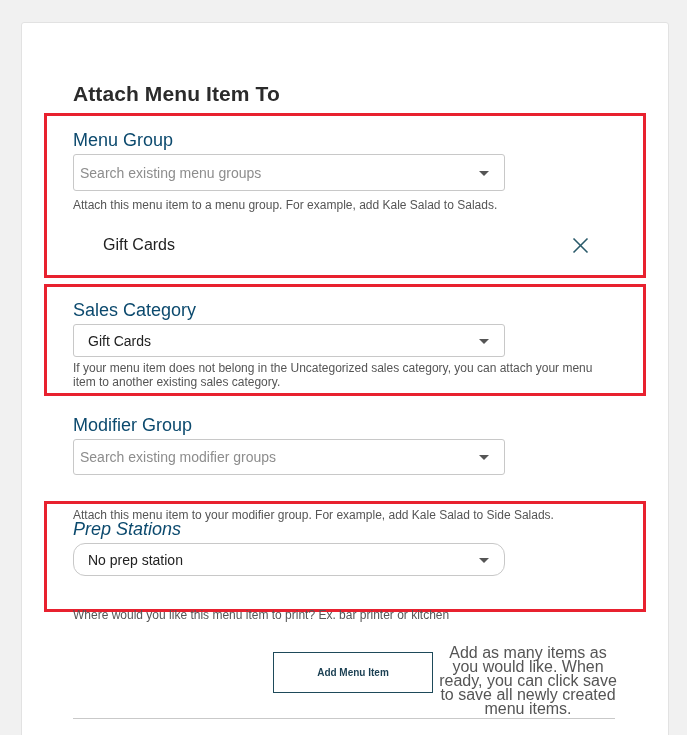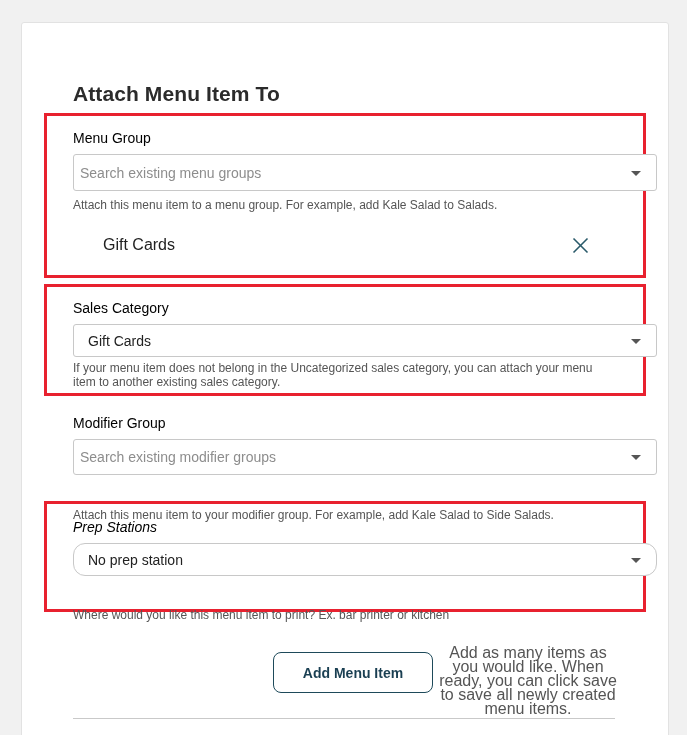--- a/index.html
+++ b/index.html
@@ -15,24 +15,24 @@
     background:#fff; border:1px solid #e2e2e2; border-radius:3px;
   }
   .title {
     position:absolute; left:73px; top:82px;
     font-size:21px; font-weight:bold; color:#2b2b2b; letter-spacing:0.1px;
   }
   .highlight {
     position:absolute; border:3px solid #e8212f; box-sizing:border-box;
   }
   .label {
-    position:absolute; left:73px; font-size:14px; color:#000000;
+    position:absolute; left:73px; font-size:18px; color:#0c4a6e;
   }
   .select {
-    position:absolute; left:73px; width:584px; box-sizing:border-box;
+    position:absolute; left:73px; width:432px; box-sizing:border-box;
     border:1px solid #c8c8c8; border-radius:3px; background:#fff;
     font-size:14px;
   }
   .select .text {
     position:absolute; top:50%; transform:translateY(-50%);
   }
   .select .placeholder { color:#8d8d8d; left:6px; }
   .select .value { color:#222; left:14px; }
   .caret {
     position:absolute; right:15px; top:50%; margin-top:-2px;
@@ -44,22 +44,22 @@
     position:absolute; left:73px; font-size:12px; color:#555; line-height:14px;
   }
   .chip-text {
     position:absolute; left:103px; top:236px; font-size:16px; color:#222;
   }
   .close-x {
     position:absolute; left:572px; top:237px; width:17px; height:17px; cursor:pointer;
   }
   .add-btn {
     position:absolute; left:273px; top:652px; width:160px; height:41px;
-    box-sizing:border-box; border:1px solid #1e4a5a; border-radius:8px;
-    background:#fff; color:#1a3f52; font-weight:bold; font-size:14px;
+    box-sizing:border-box; border:1px solid #1e4a5a; border-radius:0;
+    background:#fff; color:#1a3f52; font-weight:bold; font-size:10px;
     display:flex; align-items:center; justify-content:center; cursor:pointer;
   }
   .add-note {
     position:absolute; left:438px; top:646px; width:180px;
     text-align:center; font-size:16px; color:#555; line-height:14px;
   }
   .divider {
     position:absolute; left:73px; top:718px; width:542px; height:1px; background:#c9c9c9;
   }
 </style>

